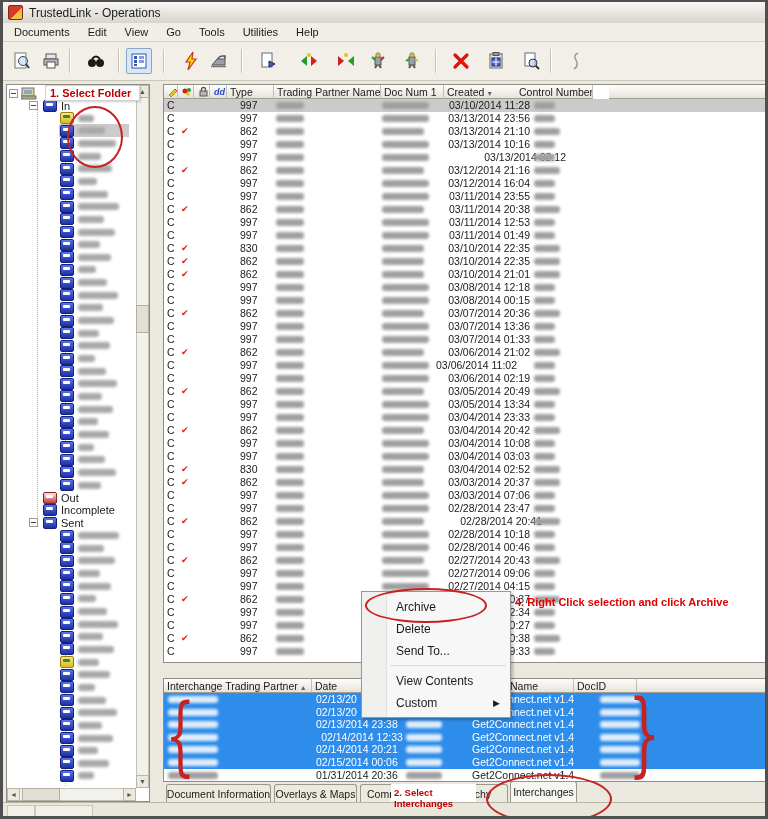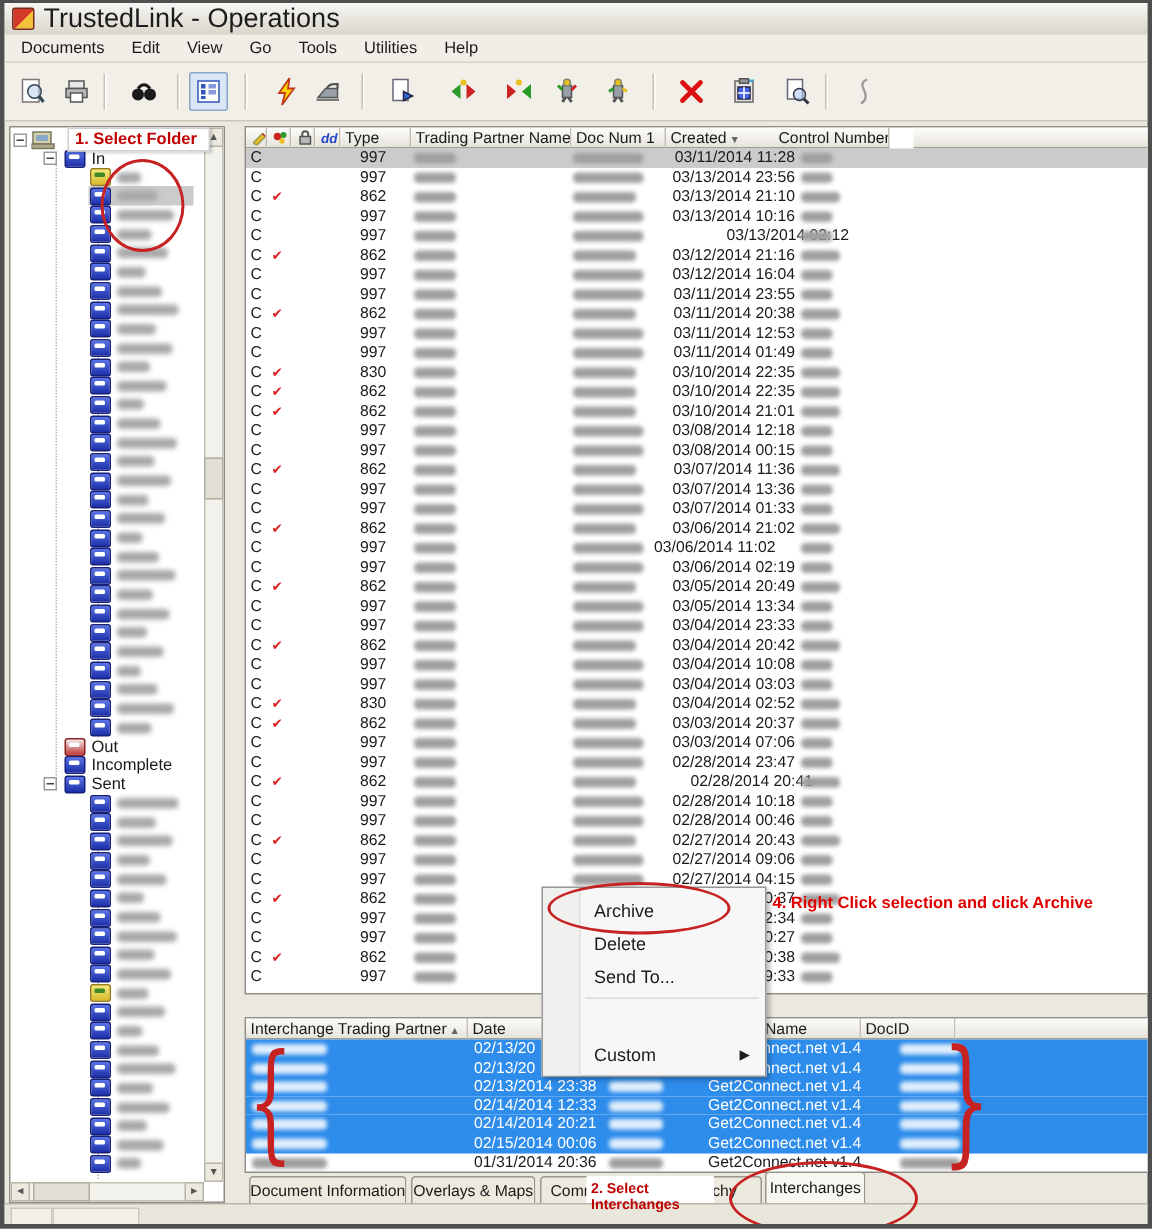--- a/index.html
+++ b/index.html
@@ -6,21 +6,21 @@
   #win{position:relative;width:768px;height:819px;background:#ebe8df;
        font-family:"Liberation Sans",sans-serif;font-size:11px;color:#1a1a1a;
        border-left:3px solid #4f4f4f;border-right:3px solid #4f4f4f;border-bottom:3px solid #4f4f4f;border-top:2px solid #4f4f4f;
        box-sizing:border-box;overflow:hidden;}
   
   .titlebar{position:absolute;left:0;top:0;width:100%;height:21px;
     background:linear-gradient(#f7f6f3,#d9d5cb);border-bottom:1px solid #b9b5aa;
     display:flex;align-items:center;}
   .titlebar .appicon{width:13px;height:13px;margin:0 6px 0 5px;position:relative;
     background:linear-gradient(135deg,#d43a2a 55%,#f4c23a 55%);border:1px solid #7a2a1a;border-radius:2px;}
-  .titlebar .ttl{font-size:18px;color:#1c1c1c;}
+  .titlebar .ttl{font-size:12px;color:#1c1c1c;}
   .menubar{position:absolute;left:0;top:21px;width:100%;height:19px;background:#f0eee6;
     border-bottom:1px solid #d4d1c6;display:flex;align-items:center;padding-left:2px;box-sizing:border-box;}
   .menubar .mi{padding:2px 9px;cursor:default;}
   .toolbar{position:absolute;left:0;top:40px;width:100%;height:38px;background:#f1efe7;
     border-bottom:1px solid #c9c6ba;}
   .tbtn{position:absolute;top:6px;width:26px;height:26px;display:flex;align-items:center;justify-content:center;}
   .tbtn.pressed{background:#d8e6f5;border:1px solid #89a7c8;box-sizing:border-box;border-radius:2px;}
   .tsep{position:absolute;top:7px;width:1px;height:24px;background:#c5c2b5;box-shadow:1px 0 0 #fff;}
   .statusbar{position:absolute;left:0;top:800px;width:100%;height:16px;background:#e9e6dc;border-top:1px solid #b7b4a8;}
   .statusseg{position:absolute;top:2px;height:11px;border:1px solid #c9c6ba;background:#f1efe7;}
@@ -509,21 +509,21 @@
       <div class="hcell" style="left: 110px; width: 107px;">Trading Partner Name</div>
       <div class="hcell" style="left: 217px; width: 63px;">Doc Num 1</div>
       <div class="hcell" style="left: 280px; width: 88px;">Created<span class="sortglyph"> ▼</span></div>
       <div class="hcell" style="left: 352px; width: 77px;">Control Number</div>
       <div class="hcell" style="left: 445px; width: 159px;"></div>
       <div class="drow sel" style="top: 14px;">
         <div class="dcell" style="left: 3px; width: 10px;">C</div>
         <div class="dcell" style="left: 76px; width: 30px;">997</div>
         <div class="blob" style="left: 112px; width: 28px;"></div>
         <div class="blob" style="left: 218px; width: 47px;"></div>
-        <div class="dcell right" style="left: 280px; width: 86px;">03/11/2014 11:28</div>
+        <div class="dcell right" style="left: 280px; width: 86px;">03/10/2014 11:28</div>
         <div class="blob" style="left: 370px; width: 21px;"></div>
       </div>
       <div class="drow" style="top: 27px;">
         <div class="dcell" style="left: 3px; width: 10px;">C</div>
         <div class="dcell" style="left: 76px; width: 30px;">997</div>
         <div class="blob" style="left: 112px; width: 28px;"></div>
         <div class="blob" style="left: 218px; width: 47px;"></div>
         <div class="dcell right" style="left: 280px; width: 86px;">03/13/2014 23:56</div>
         <div class="blob" style="left: 370px; width: 21px;"></div>
       </div>
@@ -644,21 +644,21 @@
         <div class="blob" style="left: 218px; width: 47px;"></div>
         <div class="dcell right" style="left: 280px; width: 86px;">03/08/2014 00:15</div>
         <div class="blob" style="left: 370px; width: 21px;"></div>
       </div>
       <div class="drow" style="top: 222px;">
         <div class="dcell" style="left: 3px; width: 10px;">C</div>
         <div class="dcell check" style="left: 17px; width: 12px;">✔</div>
         <div class="dcell" style="left: 76px; width: 30px;">862</div>
         <div class="blob" style="left: 112px; width: 28px;"></div>
         <div class="blob" style="left: 218px; width: 42px;"></div>
-        <div class="dcell right" style="left: 280px; width: 86px;">03/07/2014 11:36</div>
+        <div class="dcell right" style="left: 280px; width: 86px;">03/07/2014 20:36</div>
         <div class="blob" style="left: 370px; width: 26px;"></div>
       </div>
       <div class="drow" style="top: 235px;">
         <div class="dcell" style="left: 3px; width: 10px;">C</div>
         <div class="dcell" style="left: 76px; width: 30px;">997</div>
         <div class="blob" style="left: 112px; width: 28px;"></div>
         <div class="blob" style="left: 218px; width: 47px;"></div>
         <div class="dcell right" style="left: 280px; width: 86px;">03/07/2014 13:36</div>
         <div class="blob" style="left: 370px; width: 21px;"></div>
       </div>
@@ -895,21 +895,21 @@
       </div>
       <div class="irow sel" style="top: 39.2px;">
         <div class="blob" style="left: 4px; width: 50px;"></div>
         <div class="dcell" style="left: 152px; width: 92px; line-height: 12.6px;">02/13/2014 23:38</div>
         <div class="blob" style="left: 242px; width: 36px;"></div>
         <div class="dcell" style="left: 308px; width: 110px; line-height: 12.6px;">Get2Connect.net v1.4</div>
         <div class="blob" style="left: 436px; width: 40px;"></div>
       </div>
       <div class="irow sel" style="top: 51.8px;">
         <div class="blob" style="left: 4px; width: 50px;"></div>
-        <div class="dcell" style="left: 152px; width: 92px; line-height: 12.6px;">02/14/2014 12:33</div>
+        <div class="dcell" style="left: 152px; width: 92px; line-height: 12.6px; text-align: center;">02/14/2014 12:33</div>
         <div class="blob" style="left: 242px; width: 36px;"></div>
         <div class="dcell" style="left: 308px; width: 110px; line-height: 12.6px;">Get2Connect.net v1.4</div>
         <div class="blob" style="left: 436px; width: 40px;"></div>
       </div>
       <div class="irow sel" style="top: 64.4px;">
         <div class="blob" style="left: 4px; width: 50px;"></div>
         <div class="dcell" style="left: 152px; width: 92px; line-height: 12.6px;">02/14/2014 20:21</div>
         <div class="blob" style="left: 242px; width: 36px;"></div>
         <div class="dcell" style="left: 308px; width: 110px; line-height: 12.6px;">Get2Connect.net v1.4</div>
         <div class="blob" style="left: 436px; width: 40px;"></div>
@@ -936,20 +936,21 @@
       <div class="tab" style="left: 455px; width: 50px;">chy</div>
       <div class="tab active" style="left: 507px; width: 67px;">Interchanges</div>
     </div>
 
   <div id="ctxmenu">
       <div class="gutter"></div>
       <div class="cmi" style="top: 4px;">Archive</div>
       <div class="cmi" style="top: 26px;">Delete</div>
       <div class="cmi" style="top: 48px;">Send To...</div>
       <div class="cmsep" style="top: 73px;"></div>
+      <div class="cmi" style="top: 78px;">View Contents</div>
       <div class="cmi" style="top: 100px;">Custom<span class="sub">▶</span></div>
     </div>
 
   <div class="anno" style="left:42px;top:83px;width:95px;height:16px;font-size:11px;padding:1px 0 0 4px;">1. Select Folder</div>
   <div class="anno" style="left:388px;top:782px;width:85px;height:18px;font-size:9.5px;padding:3px 0 0 3px;border:none;box-shadow:none;">2. Select Interchanges</div>
   <div class="annotext" style="left:512px;top:594px;font-size:11px;">4. Right Click selection and click Archive</div>
 
   <div class="ellipse" style="left:64px;top:104px;width:52px;height:58px;border-width:2px;"></div>
   <div class="ellipse" style="left:362px;top:586px;width:118px;height:31px;border-width:2px;"></div>
   <div class="ellipse" style="left:483px;top:772px;width:122px;height:46px;"></div>

